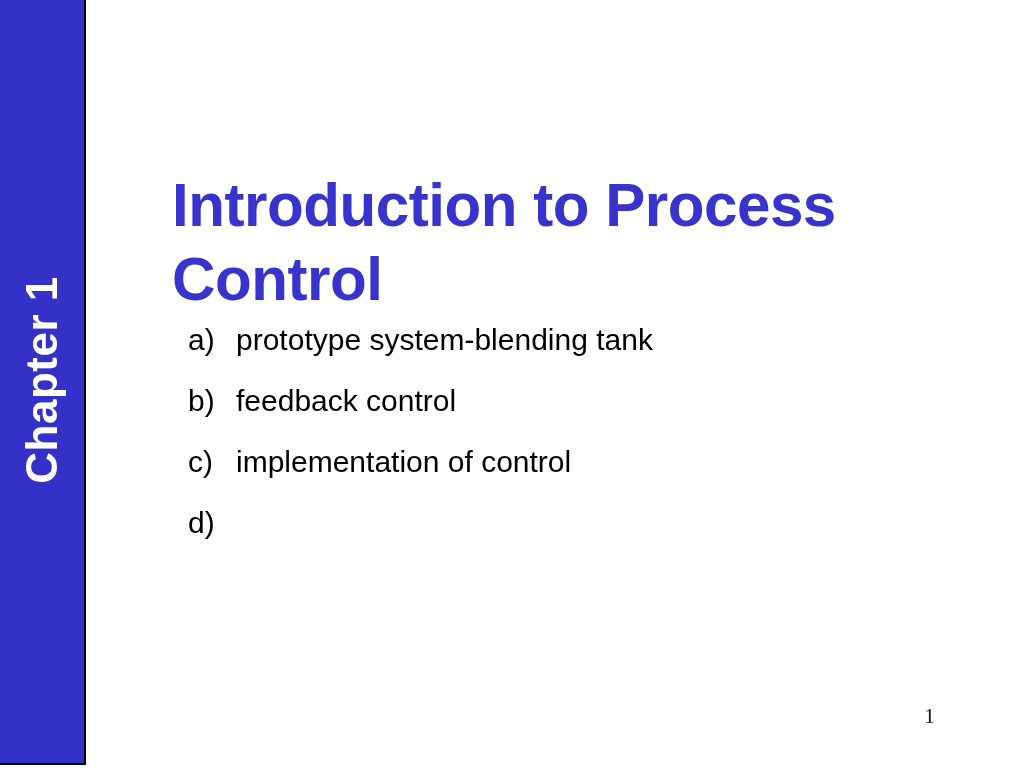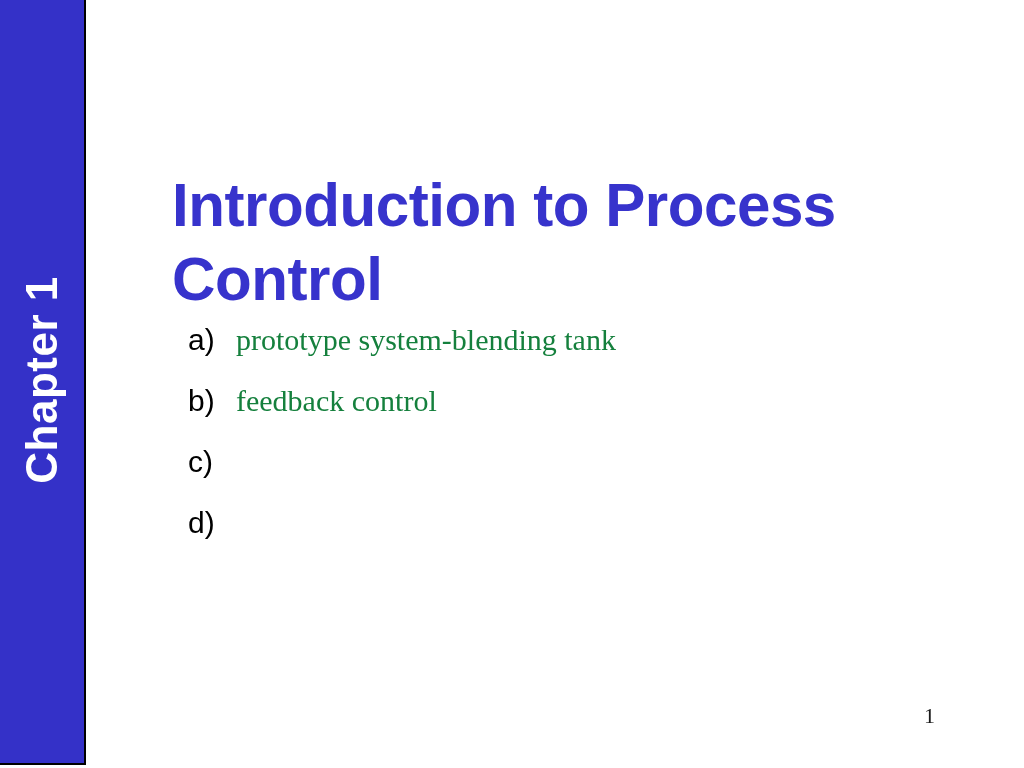--- a/index.html
+++ b/index.html
@@ -88,23 +88,22 @@
     line-height: 36px;
   }
 
   #bullet-list li .marker {
     width: 48px;
     flex: 0 0 48px;
     color: #000000;
   }
 
   #bullet-list li .item-text {
-    color: #15803d;
+    color: #000000;
     white-space: nowrap;
-    font-family: Liberation Serif, serif;
   }
 
   
   #page-number {
     position: absolute;
     left: 924px;
     top: 703px;
     width: 40px;
     text-align: left;
     color: #1a1a1a;
@@ -128,20 +127,21 @@
     <li>
       <span class="marker">a)</span>
       <span class="item-text">prototype system-blending tank</span>
     </li>
     <li>
       <span class="marker">b)</span>
       <span class="item-text">feedback control</span>
     </li>
     <li>
       <span class="marker">c)</span>
+      <span class="item-text">implementation of control</span>
     </li>
     <li>
       <span class="marker">d)</span>
     </li>
   </ul>
 
   <div id="page-number">1</div>
 
 </div>
 

